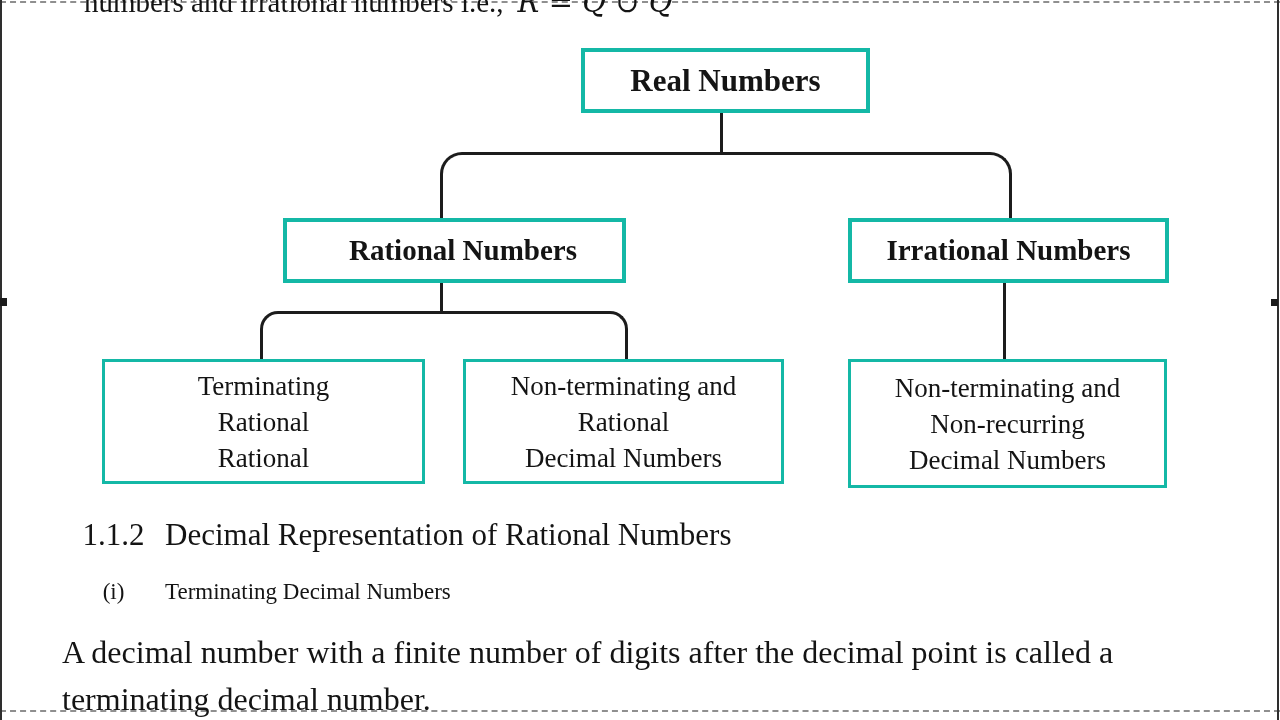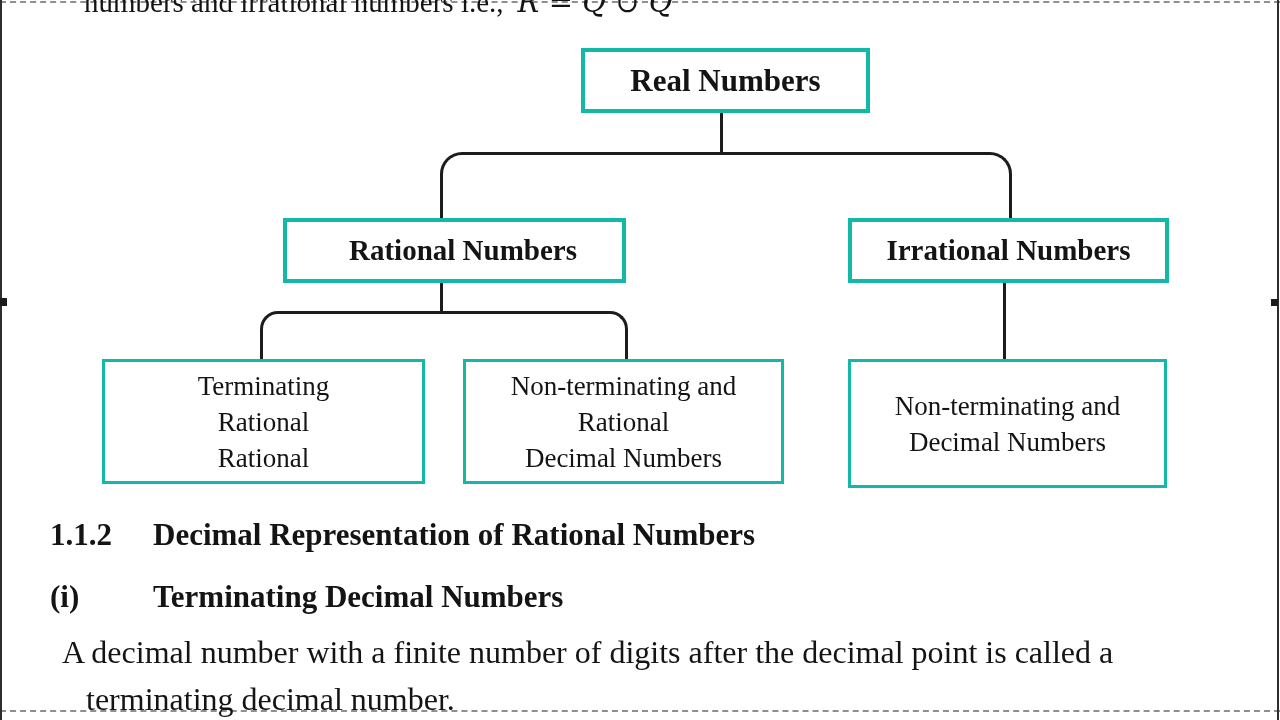--- a/index.html
+++ b/index.html
@@ -38,27 +38,27 @@
   
   .vline { position:absolute; width:3px; background:#1c1c1c; }
   .bracket {
     position:absolute; border:0 solid #1c1c1c;
     border-top-width:3px; border-left-width:3px; border-right-width:3px;
   }
   .bracket1 { left:440px; top:152px; width:566px; height:66px; border-radius:22px 22px 0 0; }
   .bracket2 { left:260px; top:311px; width:362px; height:48px; border-radius:18px 18px 0 0; }
 
   
-  .heading { position:absolute; left:50px; white-space:nowrap; font-weight:bold; }
+  .heading { position:absolute; left:62px; white-space:nowrap; font-weight:normal;text-align:center; }
   .heading .num { display:inline-block; width:103px; }
   .h-section    { top:517px; font-size:31px; }
-  .h-subsection { top:579px; font-size:31px; }
+  .h-subsection { top:579px; font-size:23px; }
   .bodytext { position:absolute; left:62px; font-size:32px; white-space:nowrap; }
   .body-l1 { top:634px; }
-  .body-l2 { top:681px;margin-left:24px; }
+  .body-l2 { top:681px; }
 </style>
 </head>
 <body>
 
 <div class="dashed-line" style="top:1px;"></div>
 <div class="dashed-line" style="top:710px;"></div>
 <div class="edge-line" style="left:0;"></div>
 <div class="edge-line" style="left:1277px;"></div>
 <div class="tick" style="left:0; top:298px; width:7px; height:8px;"></div>
 <div class="tick" style="left:1271px; top:299px; width:7px; height:7px;"></div>
@@ -92,20 +92,21 @@
 </div>
 
 <div class="node node-l3 node-l3b">
   <div>Non-terminating and</div>
   <div>Rational</div>
   <div>Decimal Numbers</div>
 </div>
 
 <div class="node node-l3 node-l3c">
   <div>Non-terminating and</div>
+  <div>Non-recurring</div>
   <div>Decimal Numbers</div>
 </div>
 
 <div class="heading h-section">
   <span class="num">1.1.2</span><span>Decimal Representation of Rational Numbers</span>
 </div>
 
 <div class="heading h-subsection">
   <span class="num">(i)</span><span>Terminating Decimal Numbers</span>
 </div>

